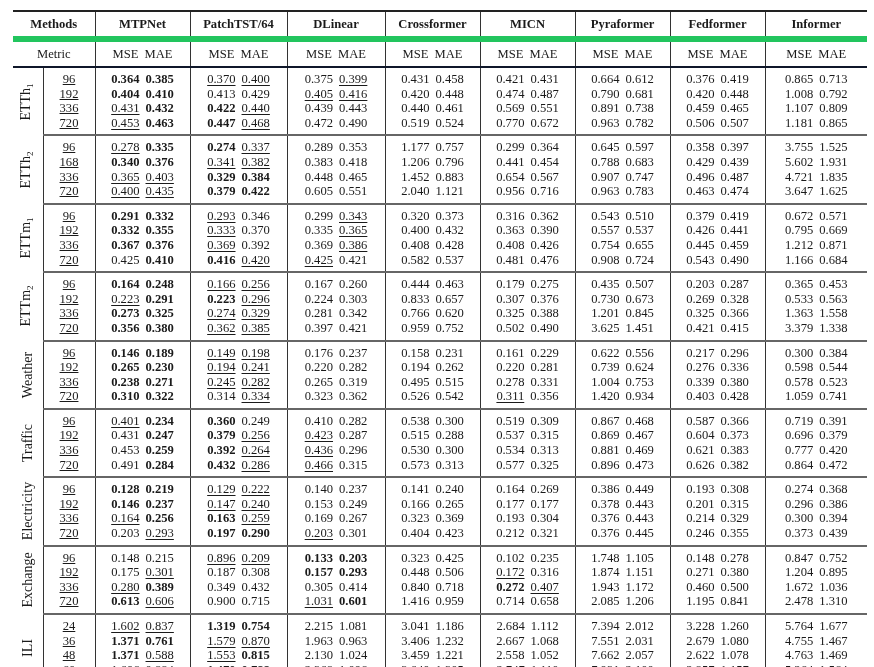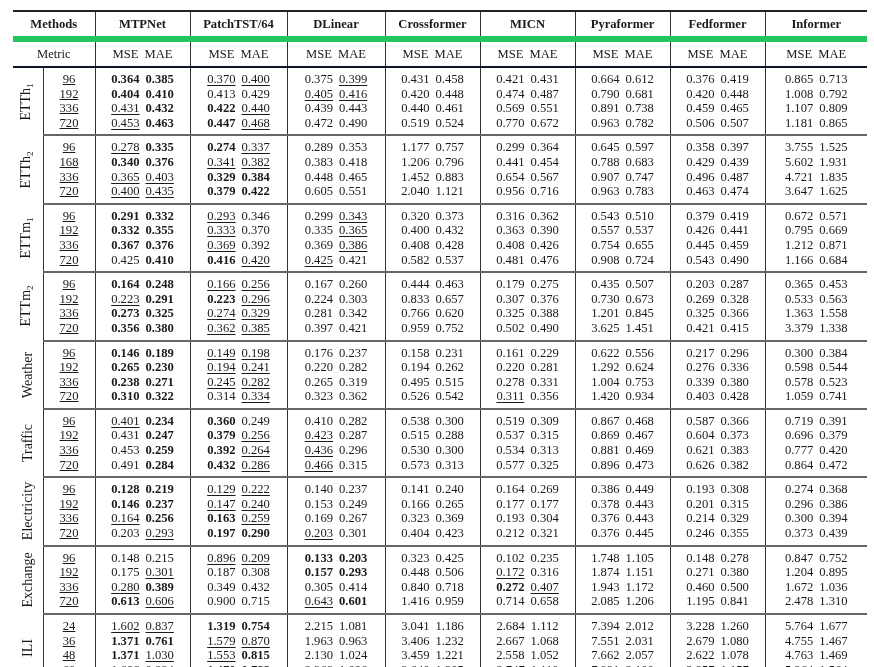--- a/index.html
+++ b/index.html
@@ -718,21 +718,21 @@
             </span></td>
           <td class="sep"><span class="pair">
               <span class="cell">0.194</span>
               <span class="cell">0.262</span>
             </span></td>
           <td class="sep"><span class="pair">
               <span class="cell">0.220</span>
               <span class="cell">0.281</span>
             </span></td>
           <td class="sep"><span class="pair">
-              <span class="cell">1.292</span>
+              <span class="cell">0.739</span>
               <span class="cell">0.624</span>
             </span></td>
           <td class="sep"><span class="pair">
               <span class="cell">0.276</span>
               <span class="cell">0.336</span>
             </span></td>
           <td><span class="pair">
               <span class="cell">0.598</span>
               <span class="cell">0.544</span>
             </span></td>
@@ -1205,21 +1205,21 @@
           <td class="sep hz">720</td>
           <td class="sep"><span class="pair">
               <span class="cell b">0.613</span>
               <span class="cell u">0.606</span>
             </span></td>
           <td class="sep"><span class="pair">
               <span class="cell">0.900</span>
               <span class="cell">0.715</span>
             </span></td>
           <td class="sep"><span class="pair">
-              <span class="cell u">0.643</span>
+              <span class="cell u">1.031</span>
               <span class="cell b">0.601</span>
             </span></td>
           <td class="sep"><span class="pair">
               <span class="cell">1.416</span>
               <span class="cell">0.959</span>
             </span></td>
           <td class="sep"><span class="pair">
               <span class="cell">0.714</span>
               <span class="cell">0.658</span>
             </span></td>
@@ -1306,21 +1306,21 @@
             </span></td>
           <td><span class="pair">
               <span class="cell">4.755</span>
               <span class="cell">1.467</span>
             </span></td>
         </tr>
         <tr class="grp">
           <td class="sep hz">48</td>
           <td class="sep"><span class="pair">
               <span class="cell b">1.371</span>
-              <span class="cell u">1.030</span>
+              <span class="cell u">0.588</span>
             </span></td>
           <td class="sep"><span class="pair">
               <span class="cell u">1.553</span>
               <span class="cell b">0.815</span>
             </span></td>
           <td class="sep"><span class="pair">
               <span class="cell">2.130</span>
               <span class="cell">1.024</span>
             </span></td>
           <td class="sep"><span class="pair">

